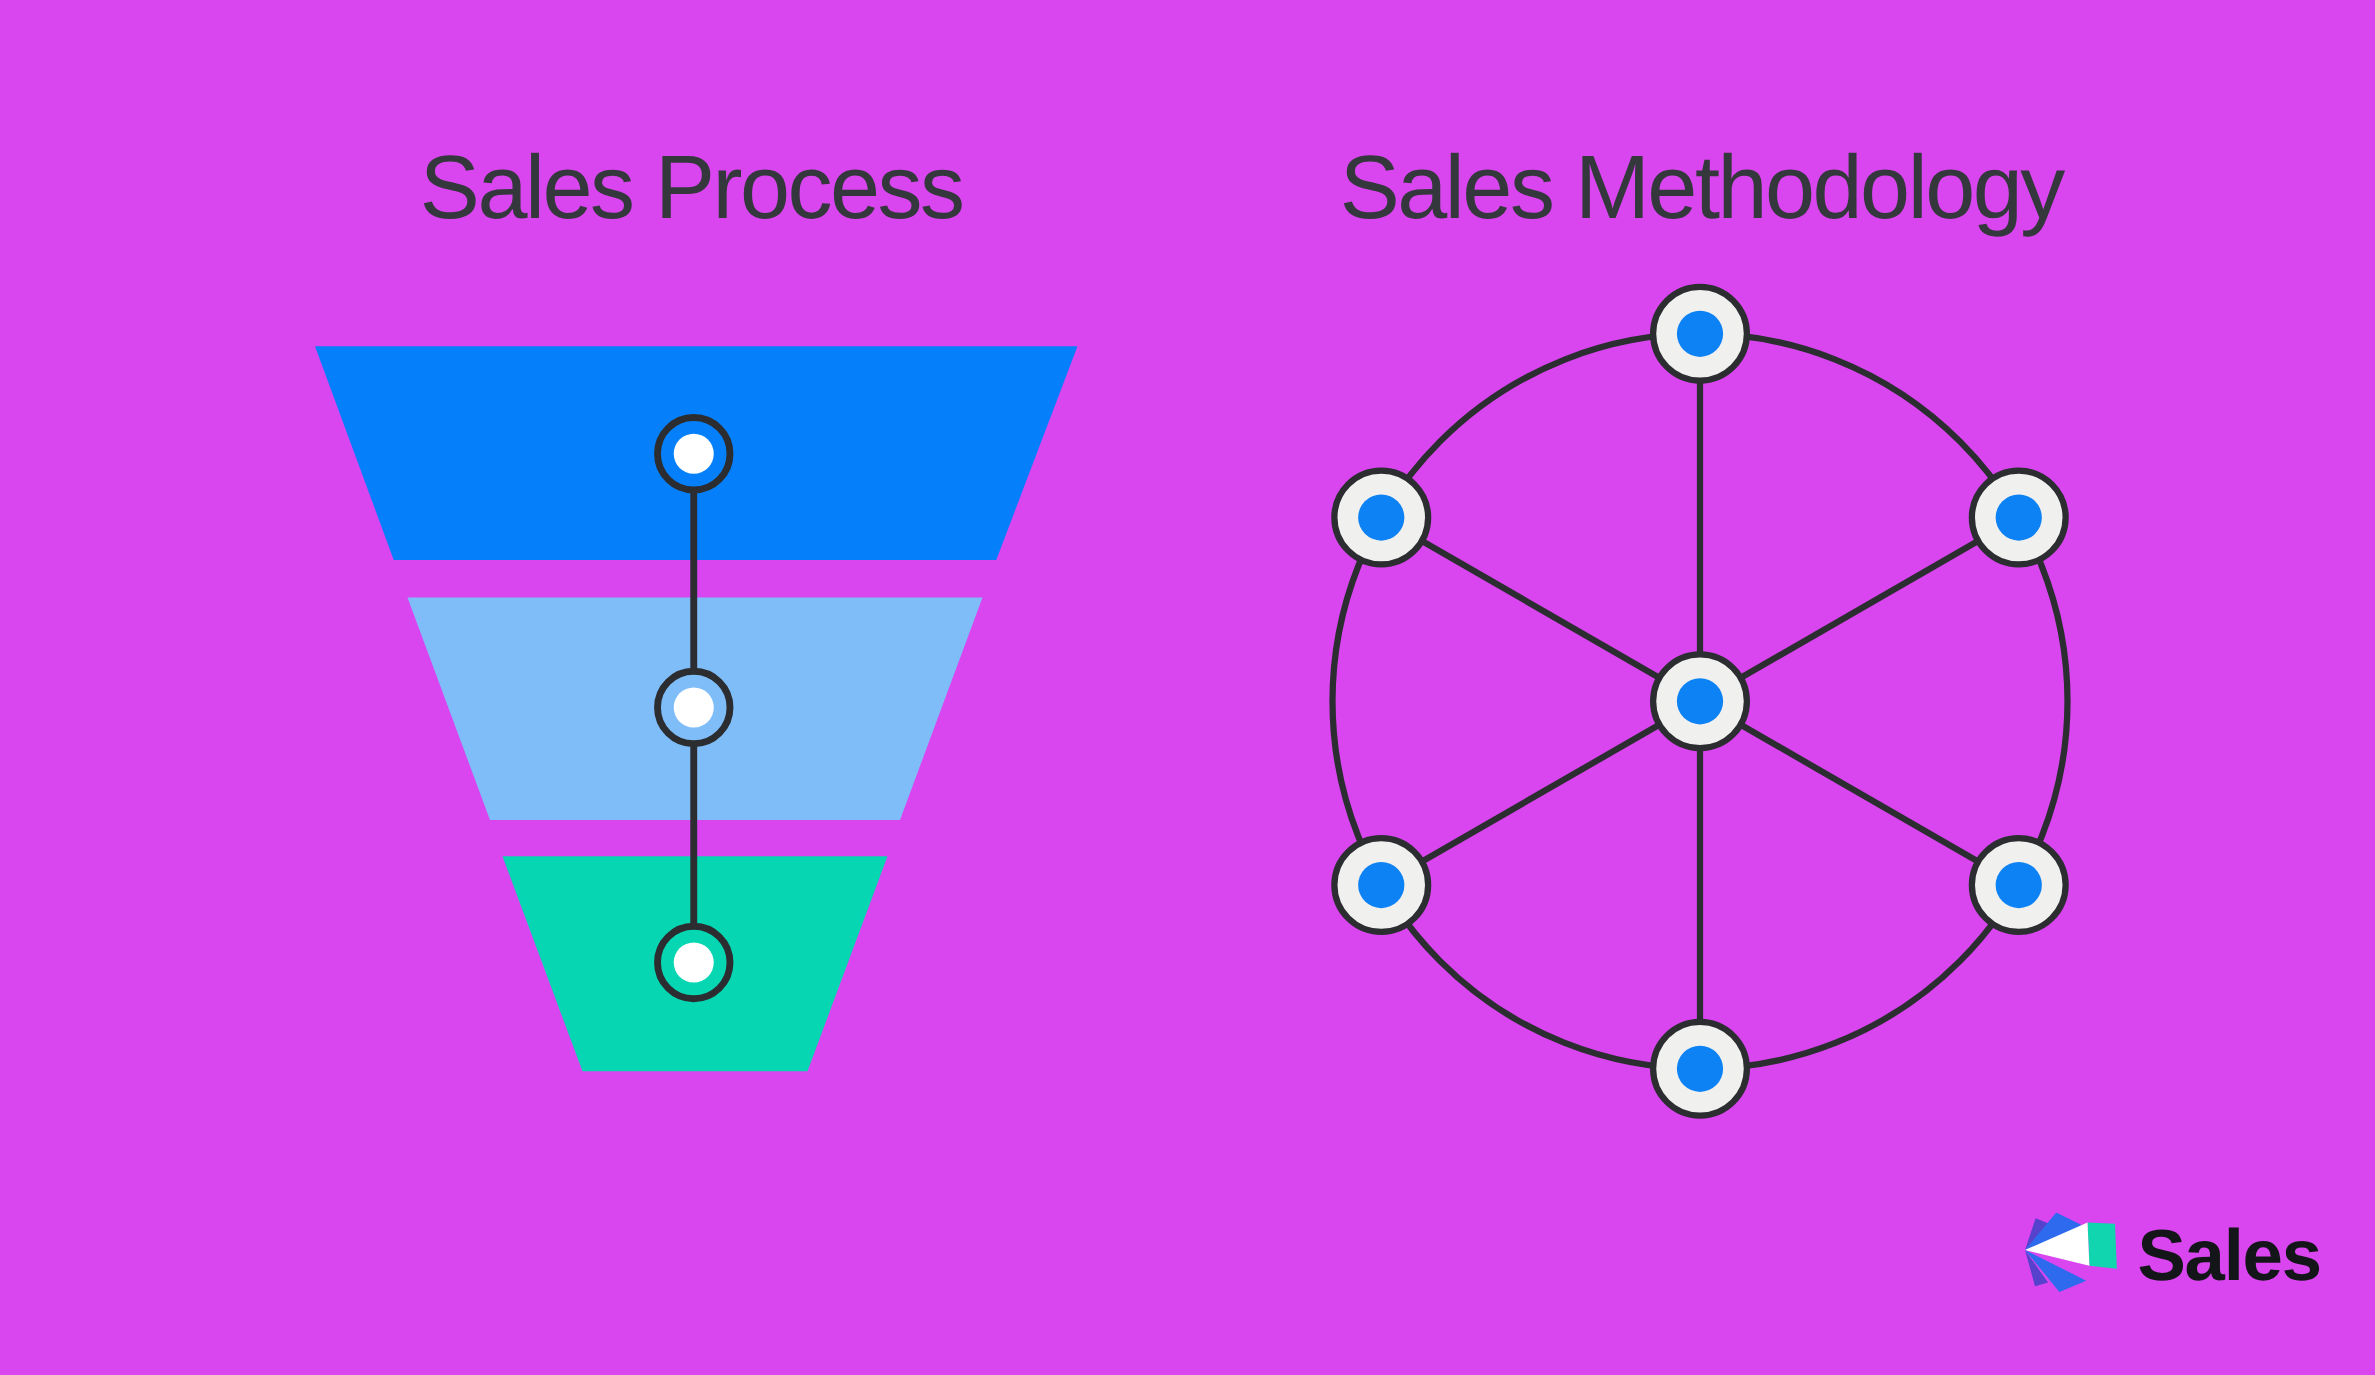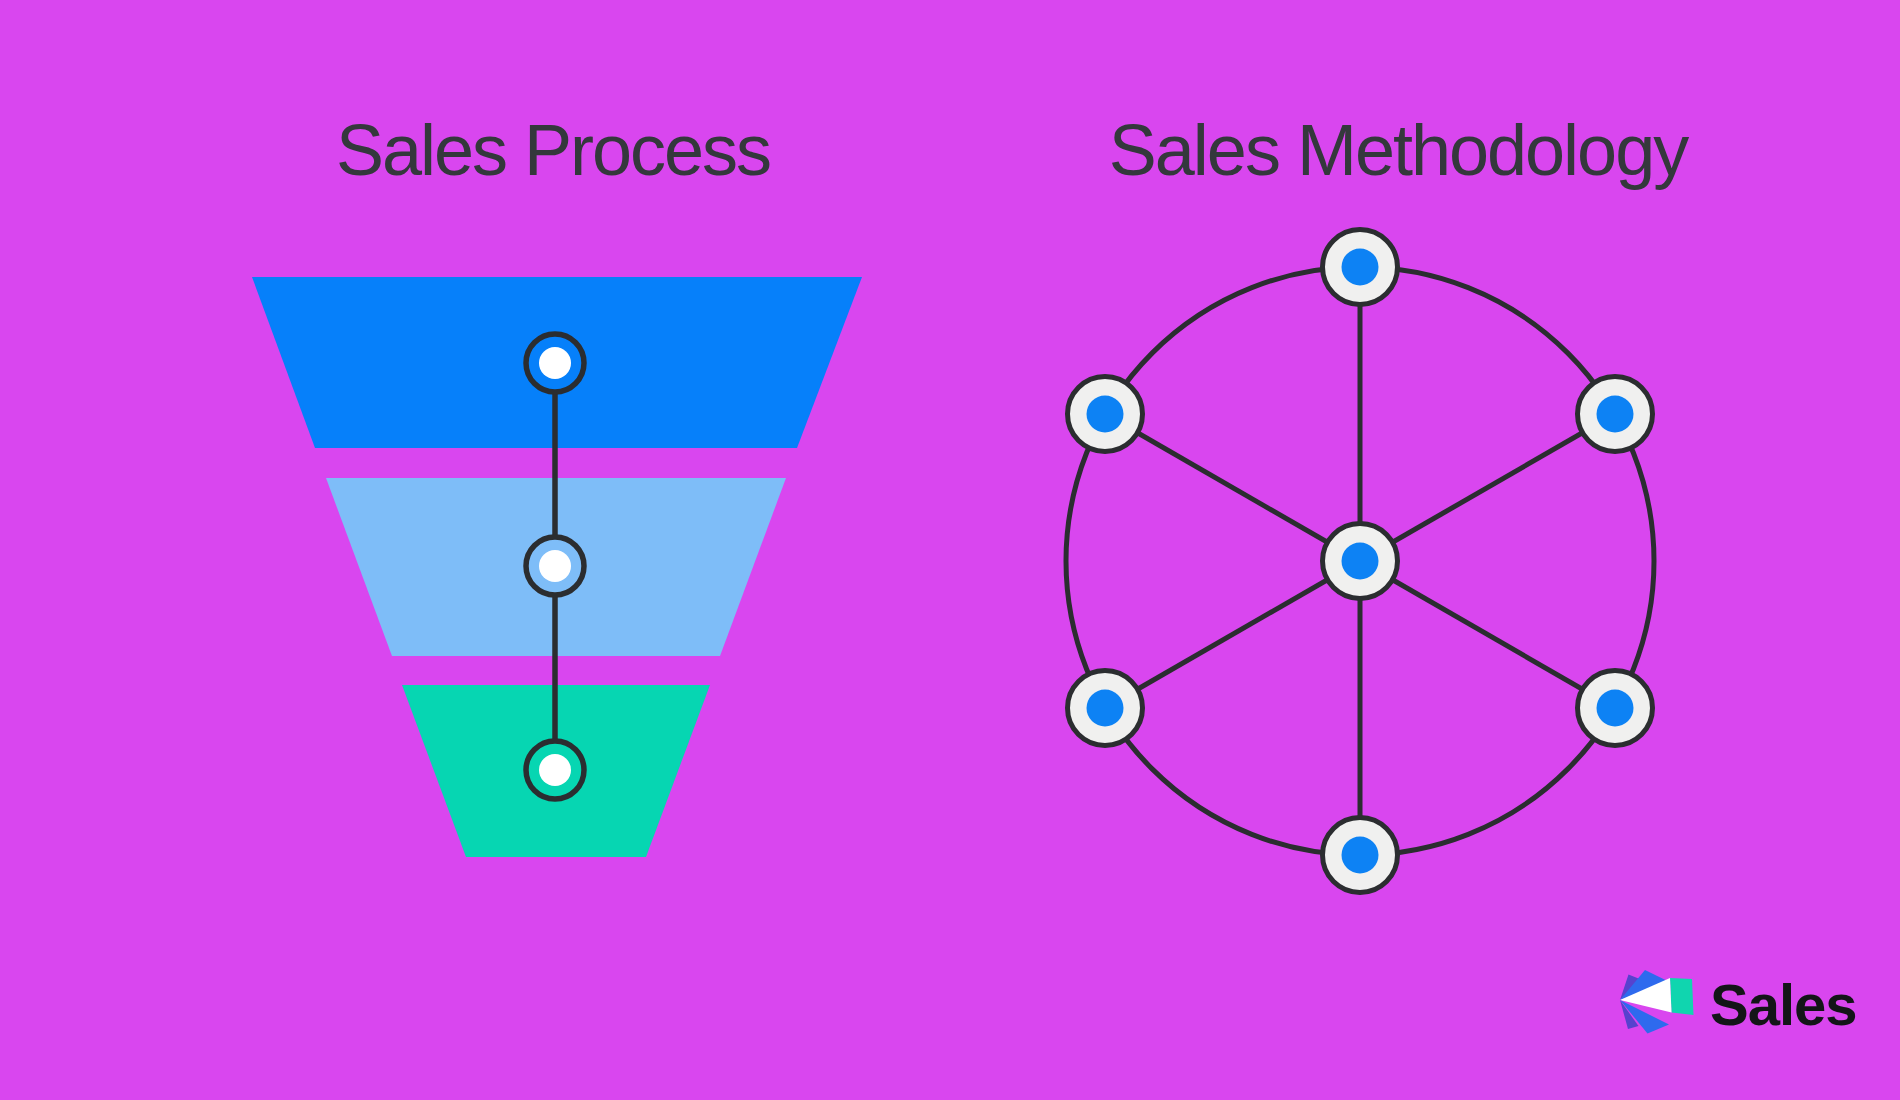--- a/index.html
+++ b/index.html
@@ -17,21 +17,21 @@
     position: absolute;
     top: 114px;
     transform: translateX(-50%);
     font-size: 72px;
     font-weight: 400;
     letter-spacing: -2px;
     line-height: 1;
     white-space: nowrap;
   }
   .title-left  { left: 553px; }
-  .title-right { left: 1398px; text-align: center; }
+  .title-right { left: 1361px; text-align: center; }
   .full-svg {
     position: absolute;
     left: 0;
     top: 0;
     width: 1900px;
     height: 1100px;
   }
   .logo {
     position: absolute;
     left: 1616px;

